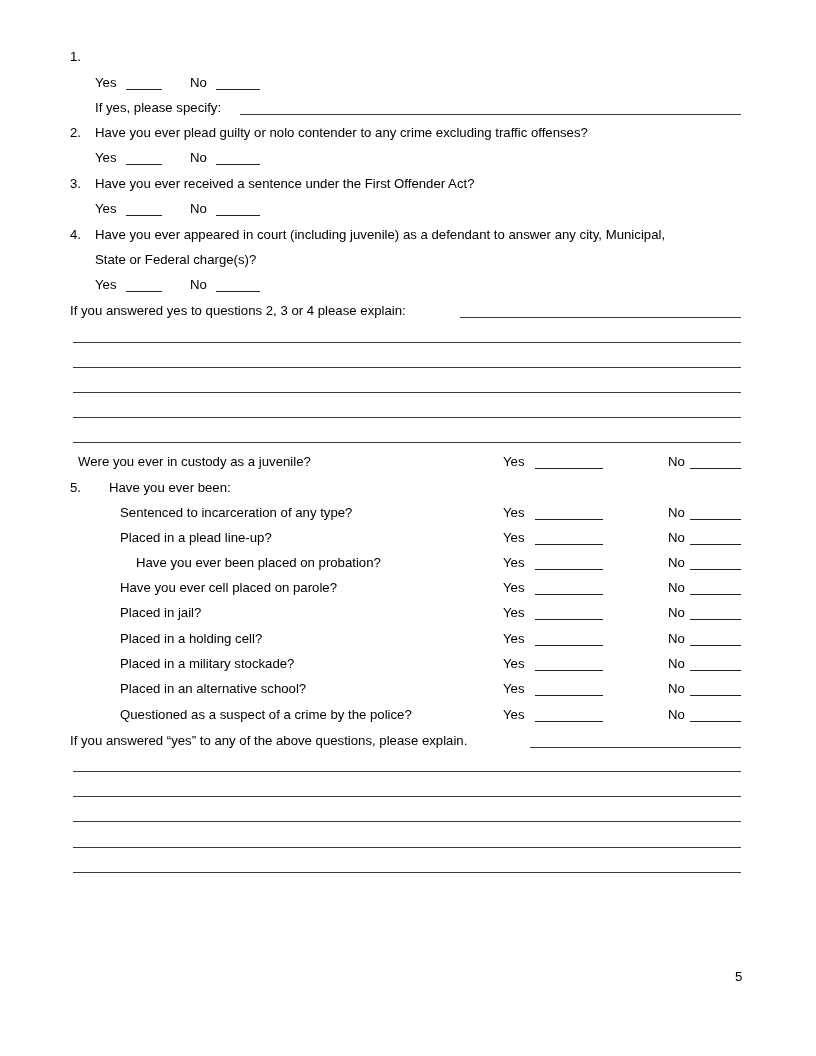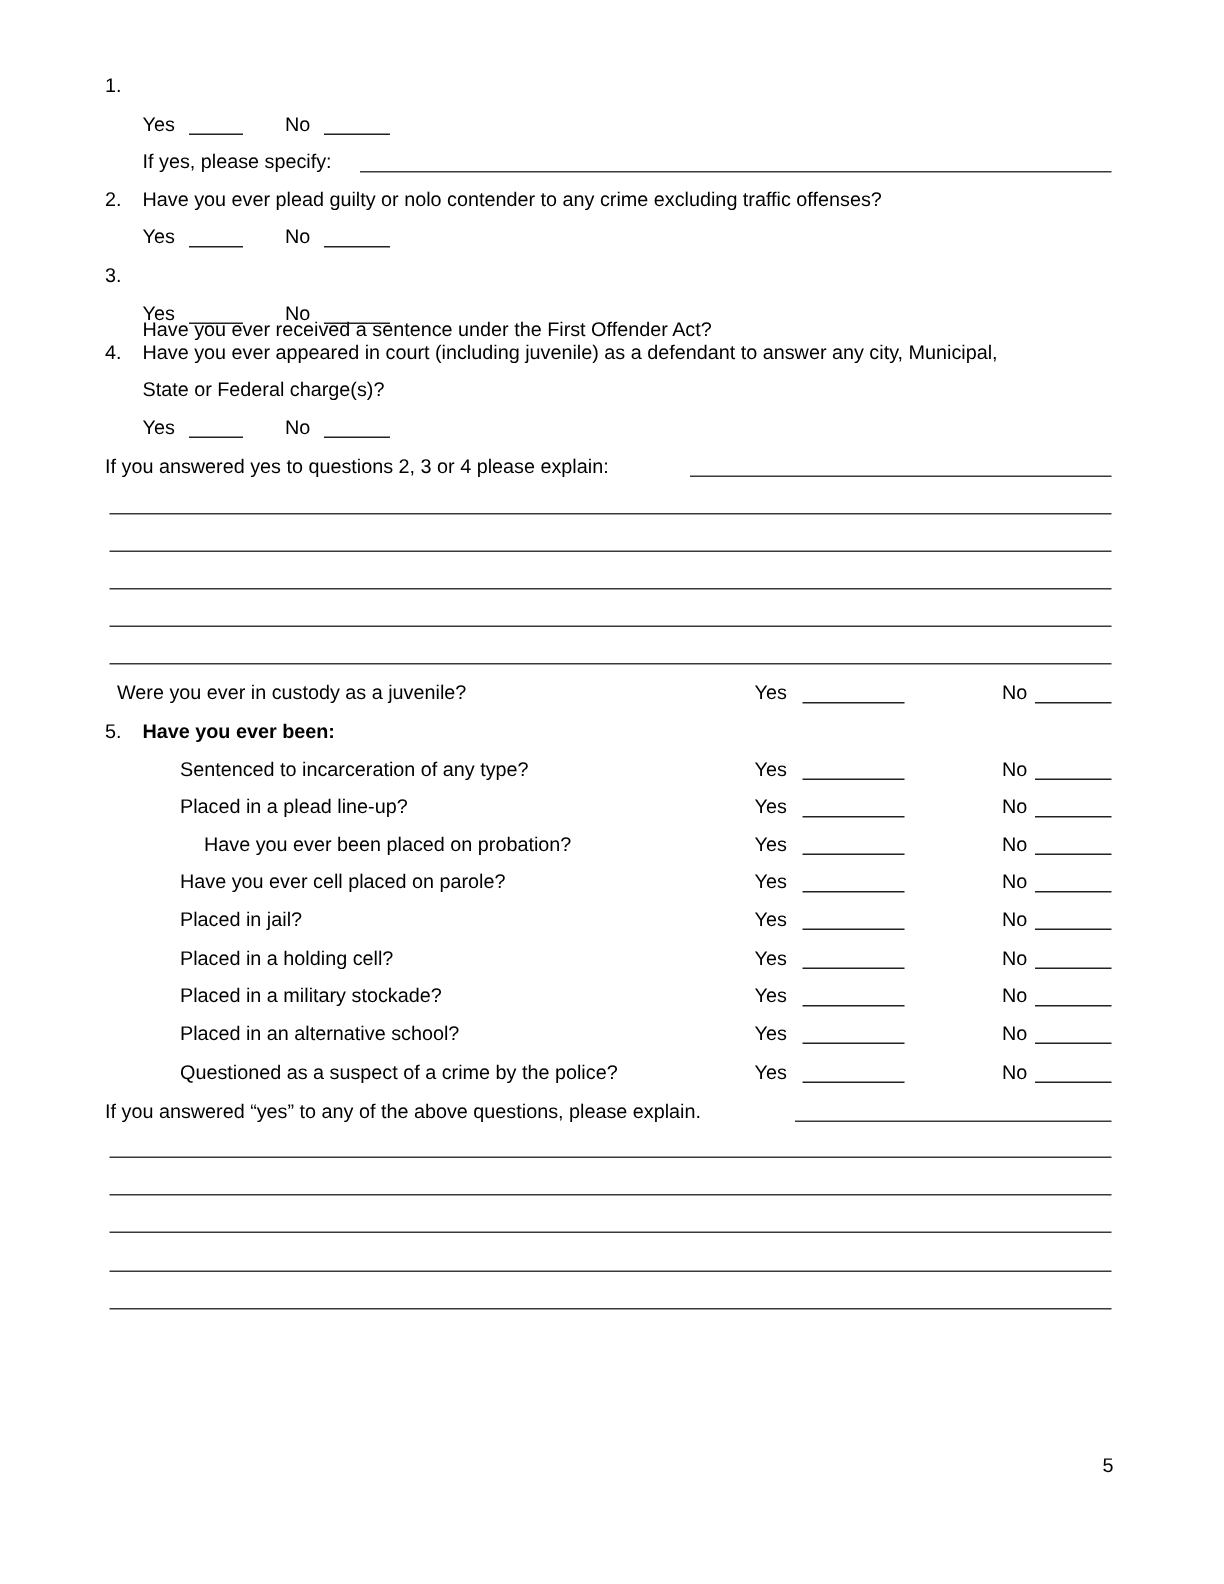--- a/index.html
+++ b/index.html
@@ -24,21 +24,21 @@
     background: #ffffff;
   }
 
   
   .q-text, .sub-text, .inline-text, .yn-label, .pagenum {
     font-size: 13.2px;
     line-height: 1;
     white-space: pre;
     letter-spacing: 0.01em;
   }
-  .bold { font-weight: bold; }
+  .bold { font-weight: normal; margin-left: 14px; }
 
   
   .qnum {
     position: absolute;
     font-size: 13.2px;
     line-height: 1;
     white-space: pre;
   }
   .qbody {
     position: absolute;
@@ -83,21 +83,21 @@
 
   <span class="qnum" style="left:70px; top:126px;">2.</span>
   <span class="qbody" style="left:95px; top:126px;">Have you ever plead guilty or nolo contender to any crime excluding traffic offenses?</span>
 
   <span class="qbody" style="left:95px; top:151px;">Yes</span>
   <span class="blank-short" style="left:126px; top:164px; width:36px;"></span>
   <span class="qbody" style="left:190px; top:151px;">No</span>
   <span class="blank-short" style="left:216px; top:164px; width:44px;"></span>
 
   <span class="qnum" style="left:70px; top:177px;">3.</span>
-  <span class="qbody" style="left:95px; top:177px;margin-top:36px;">Have you ever received a sentence under the First Offender Act?</span>
+  <span class="qbody" style="left:95px; top:177px;">Have you ever received a sentence under the First Offender Act?</span>
 
   <span class="qbody" style="left:95px; top:202px;">Yes</span>
   <span class="blank-short" style="left:126px; top:215px; width:36px;"></span>
   <span class="qbody" style="left:190px; top:202px;">No</span>
   <span class="blank-short" style="left:216px; top:215px; width:44px;"></span>
 
   <span class="qnum" style="left:70px; top:228px;">4.</span>
   <span class="qbody" style="left:95px; top:228px;">Have you ever appeared in court (including juvenile) as a defendant to answer any city, Municipal,</span>
   <span class="qbody" style="left:95px; top:253px;">State or Federal charge(s)?</span>
 

